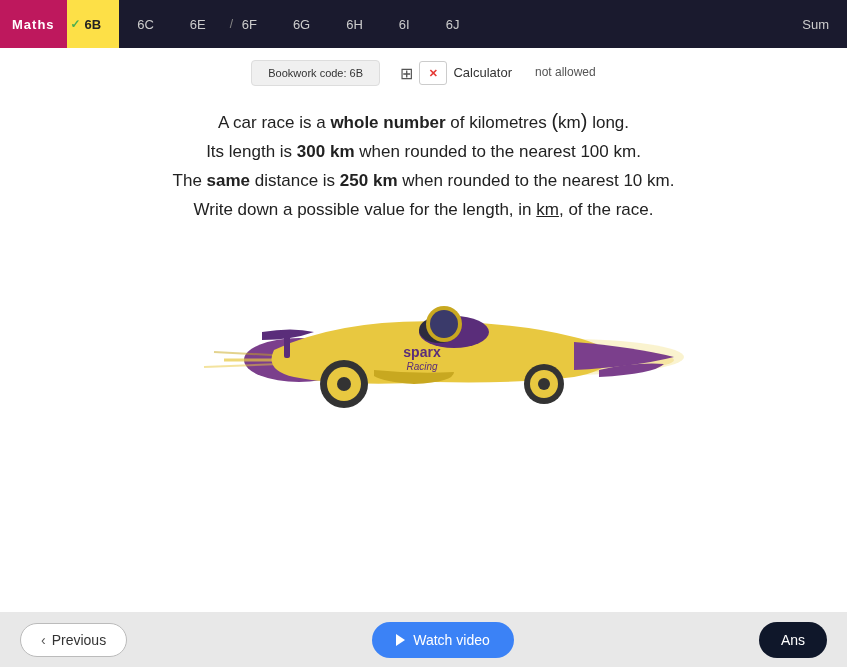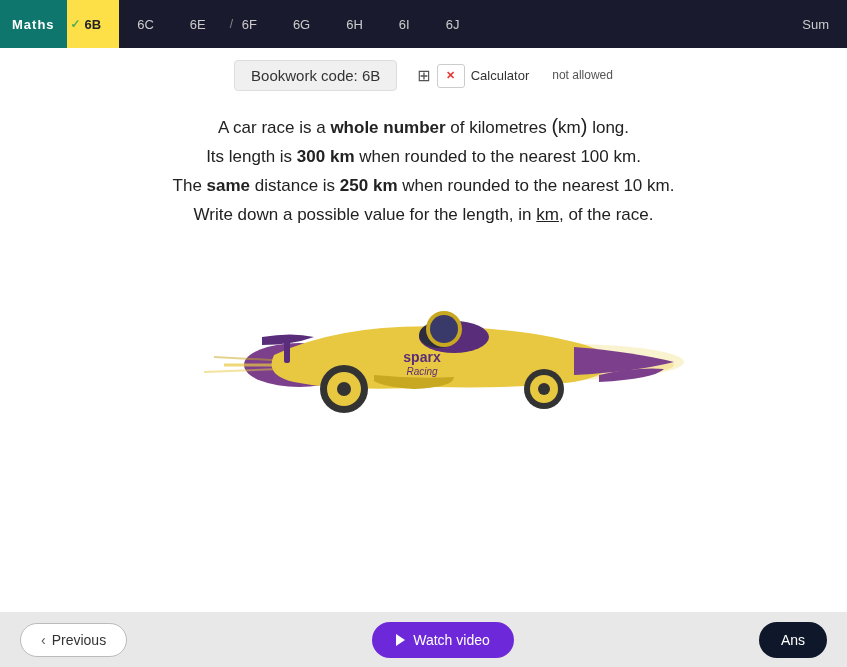--- a/index.html
+++ b/index.html
@@ -16,21 +16,21 @@
     .top-nav {
       display: flex;
       align-items: center;
       background: #1a1a2e;
       height: 48px;
       padding: 0 0 0 0;
       position: relative;
     }
 
     .nav-logo {
-      background: #0f766e;
+      background: #be185d;
       color: #fff;
       font-size: 13px;
       font-weight: bold;
       padding: 0 12px;
       height: 100%;
       display: flex;
       align-items: center;
       letter-spacing: 1px;
     }
 
@@ -84,21 +84,21 @@
       justify-content: center;
       padding: 12px 0 8px 0;
       gap: 20px;
     }
 
     .bookwork-badge {
       background: #f0f0f0;
       border: 1px solid #ddd;
       border-radius: 4px;
       padding: 6px 16px;
-      font-size: 15px;
+      font-size: 11px;
       color: #333;
     }
 
     .calculator-badge {
       display: flex;
       align-items: center;
       gap: 6px;
       font-size: 13px;
       color: #444;
     }
@@ -188,21 +188,21 @@
       padding: 8px 20px;
       font-size: 14px;
       color: #333;
       cursor: pointer;
       display: flex;
       align-items: center;
       gap: 6px;
     }
 
     .watch-video-button {
-      background: #6d28d9;
+      background: #3b82f6;
       border: none;
       border-radius: 20px;
       padding: 10px 24px;
       font-size: 14px;
       color: #fff;
       cursor: pointer;
       display: flex;
       align-items: center;
       gap: 8px;
     }

